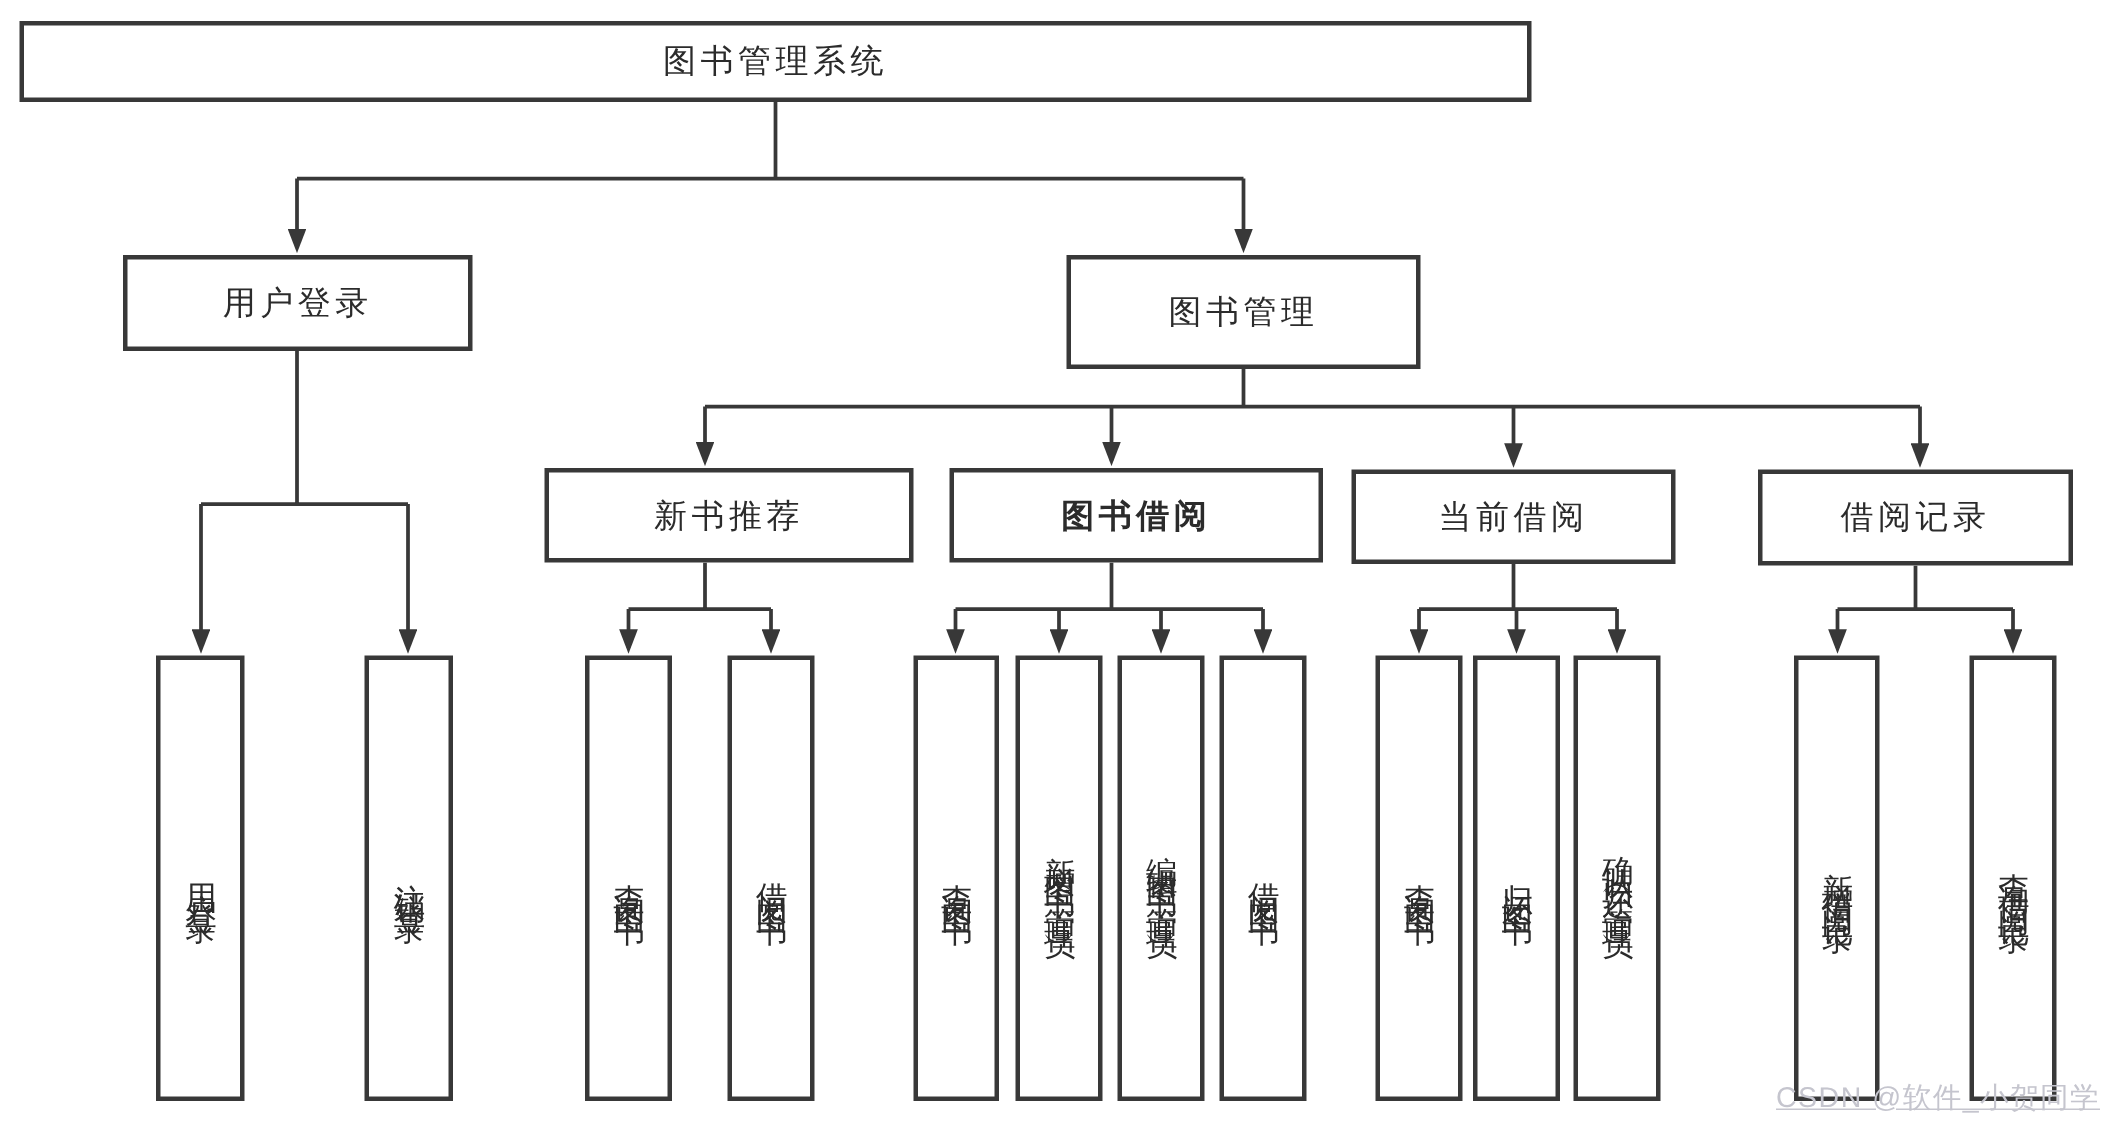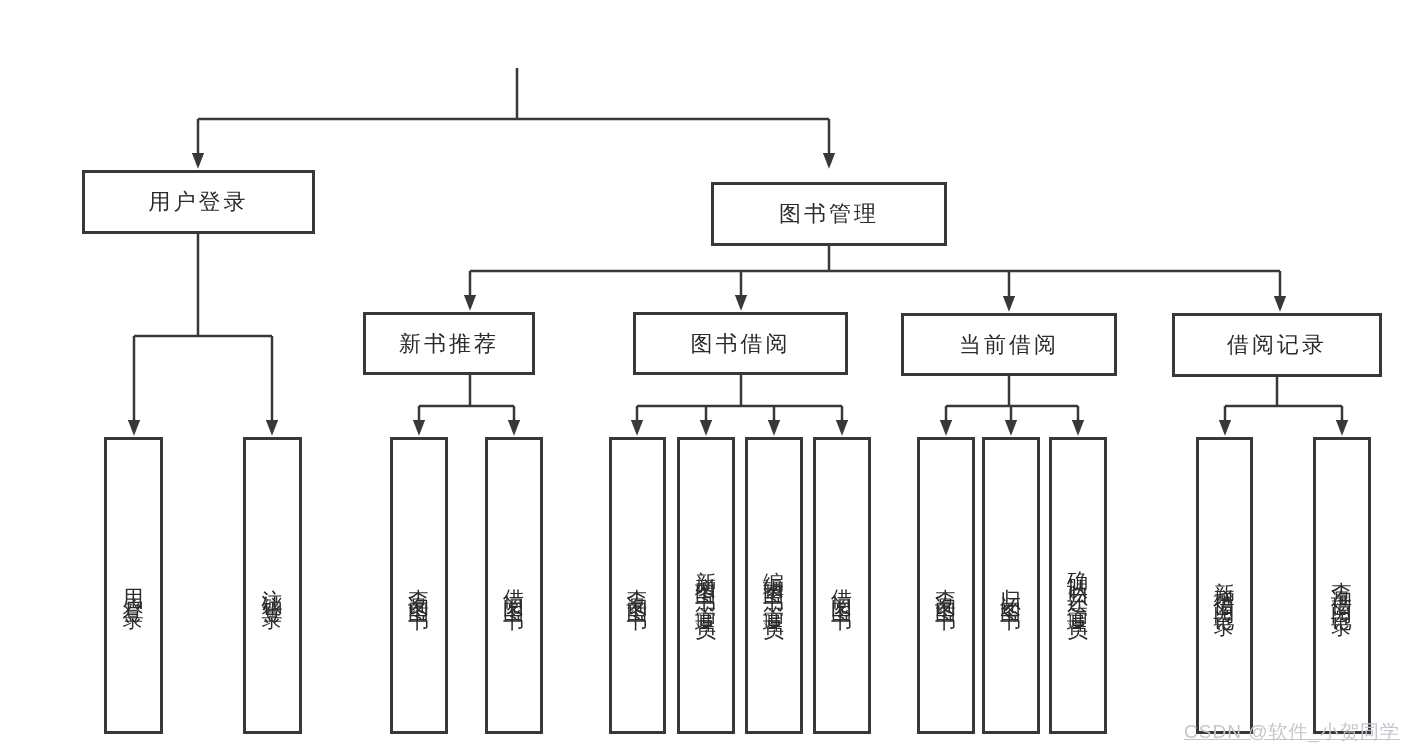--- a/index.html
+++ b/index.html
@@ -27,23 +27,23 @@
   }
   .box.h{font-size:22px;letter-spacing:3px;white-space:nowrap;}
   .box.v{top:437px;height:297px;}
   .vtext{
     writing-mode:vertical-rl;text-orientation:mixed;
     font-size:21px;letter-spacing:7px;line-height:1;
   }
   
   .n-root{left:13px;top:14px;width:1008px;height:54px;}
   .n-user-login{left:82px;top:170px;width:233px;height:64px;}
-  .n-book-mgmt{left:711px;top:170px;width:236px;height:64px;margin-top:12px;}
-  .n-new-rec{left:363px;top:312px;width:172px;height:63px;}
-  .n-borrow{left:633px;top:312px;width:215px;height:63px;}
+  .n-book-mgmt{left:711px;top:170px;width:236px;height:76px;}
+  .n-new-rec{left:363px;top:312px;width:246px;height:63px;}
+  .n-borrow{left:633px;top:312px;width:249px;height:63px;font-weight:bold;}
   .n-current{left:901px;top:313px;width:216px;height:63px;text-align:right;}
   .n-records{left:1172px;top:313px;width:210px;height:64px;}
   .leaf-1{left:104px;width:59px;}
   .leaf-2{left:243px;width:59px;}
   .leaf-3{left:390px;width:58px;}
   .leaf-4{left:485px;width:58px;}
   .leaf-5{left:609px;width:57px;}
   .leaf-6{left:677px;width:58px;}
   .leaf-7{left:745px;width:58px;}
   .leaf-8{left:813px;width:58px;}
@@ -93,20 +93,21 @@
     <line x1="706" y1="406" x2="706" y2="432" marker-end="url(#arrow)"></line>
     <line x1="774" y1="406" x2="774" y2="432" marker-end="url(#arrow)"></line>
     <line x1="842" y1="406" x2="842" y2="432" marker-end="url(#arrow)"></line>
     <line x1="946" y1="406" x2="946" y2="432" marker-end="url(#arrow)"></line>
     <line x1="1011" y1="406" x2="1011" y2="432" marker-end="url(#arrow)"></line>
     <line x1="1078" y1="406" x2="1078" y2="432" marker-end="url(#arrow)"></line>
     <line x1="1225" y1="406" x2="1225" y2="432" marker-end="url(#arrow)"></line>
     <line x1="1342" y1="406" x2="1342" y2="432" marker-end="url(#arrow)"></line>
   </svg>
 
+  <div class="box h n-root">图书管理系统</div>
 
   <div class="box h n-user-login">用户登录</div>
   <div class="box h n-book-mgmt">图书管理</div>
 
   <div class="box h n-new-rec">新书推荐</div>
   <div class="box h n-borrow">图书借阅</div>
   <div class="box h n-current">当前借阅</div>
   <div class="box h n-records">借阅记录</div>
 
   <div class="box v leaf-1">

